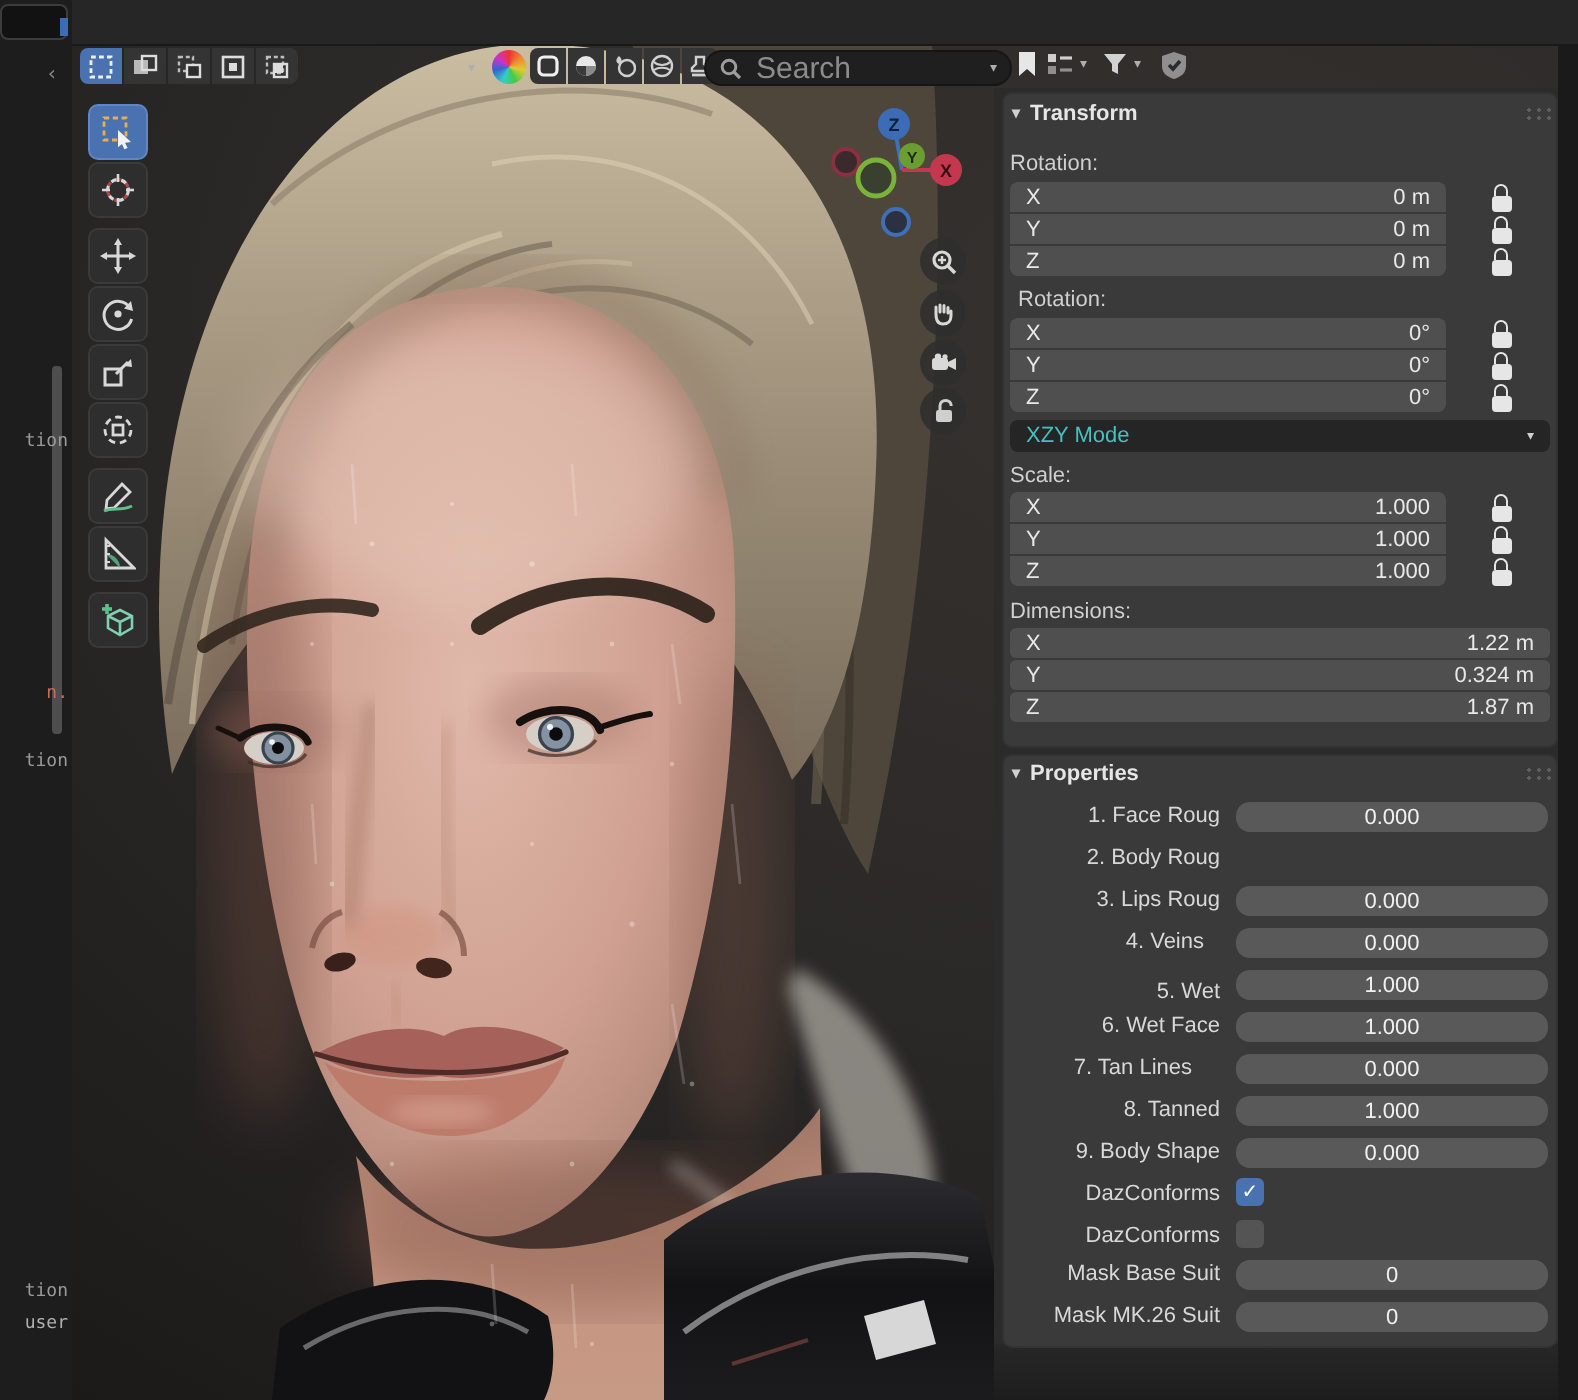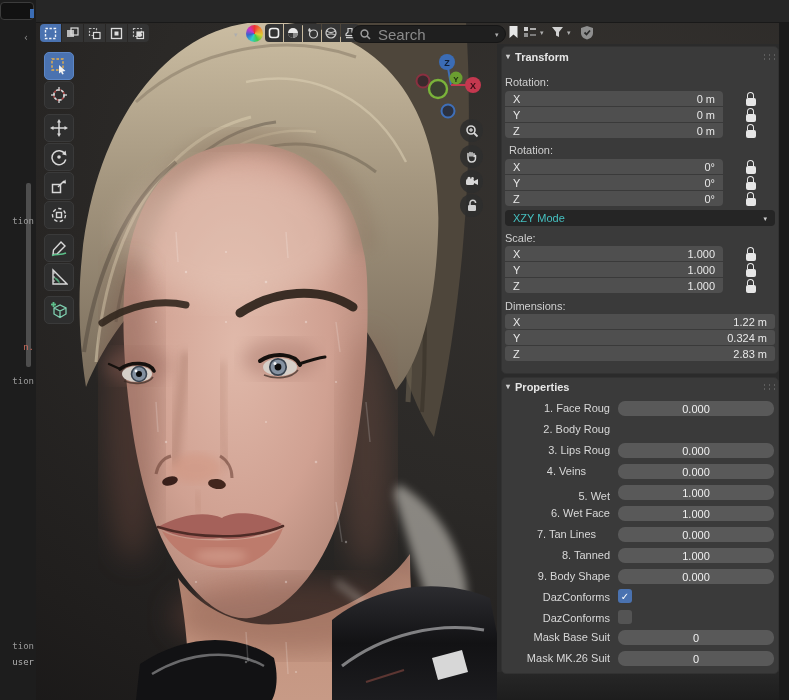--- a/index.html
+++ b/index.html
@@ -661,40 +661,40 @@
 <div class="trow wide rt" style="top:314px;z-index:42">
       <span>X</span>
       <span class="val">1.22 m</span>
     </div>
 <div class="trow wide" style="top:330px;z-index:42">
       <span>Y</span>
       <span class="val">0.324 m</span>
     </div>
 <div class="trow wide rb" style="top:346px;z-index:42">
       <span>Z</span>
-      <span class="val">2.83 m</span>
+      <span class="val">1.87 m</span>
     </div>
 
 <div class="panelbox" style="left:501px;top:377px;width:276px;height:295px;z-index:41"></div>
 <div class="ptitle" style="left:506px;top:381px;z-index:42">
   <span class="chev">▾</span>
   <span>Properties</span>
 </div>
 <div class="gdots" style="left:762px;top:383px;z-index:42"></div>
 
 <span class="plabel" style="left:500px;top:402px;z-index:42">1. Face Roug</span>
 <div class="pfield" style="top:401px;z-index:42">
       <span>0.000</span>
     </div>
 <span class="plabel" style="left:500px;top:423px;z-index:42">2. Body Roug</span>
 <span class="plabel" style="left:500px;top:444px;z-index:42">3. Lips Roug</span>
 <div class="pfield" style="top:443px;z-index:42">
       <span>0.000</span>
     </div>
-<span class="plabel" style="left:476px;top:465px;z-index:42">4. Veins</span>
+<span class="plabel" style="left:492px;top:465px;z-index:42">4. Veins</span>
 <div class="pfield" style="top:464px;z-index:42">
       <span>0.000</span>
     </div>
 <span class="plabel" style="left:500px;top:490px;z-index:42">5. Wet</span>
 <div class="pfield" style="top:485px;z-index:42">
       <span>1.000</span>
     </div>
 <span class="plabel" style="left:500px;top:507px;z-index:42">6. Wet Face</span>
 <div class="pfield" style="top:506px;z-index:42">
       <span>1.000</span>

